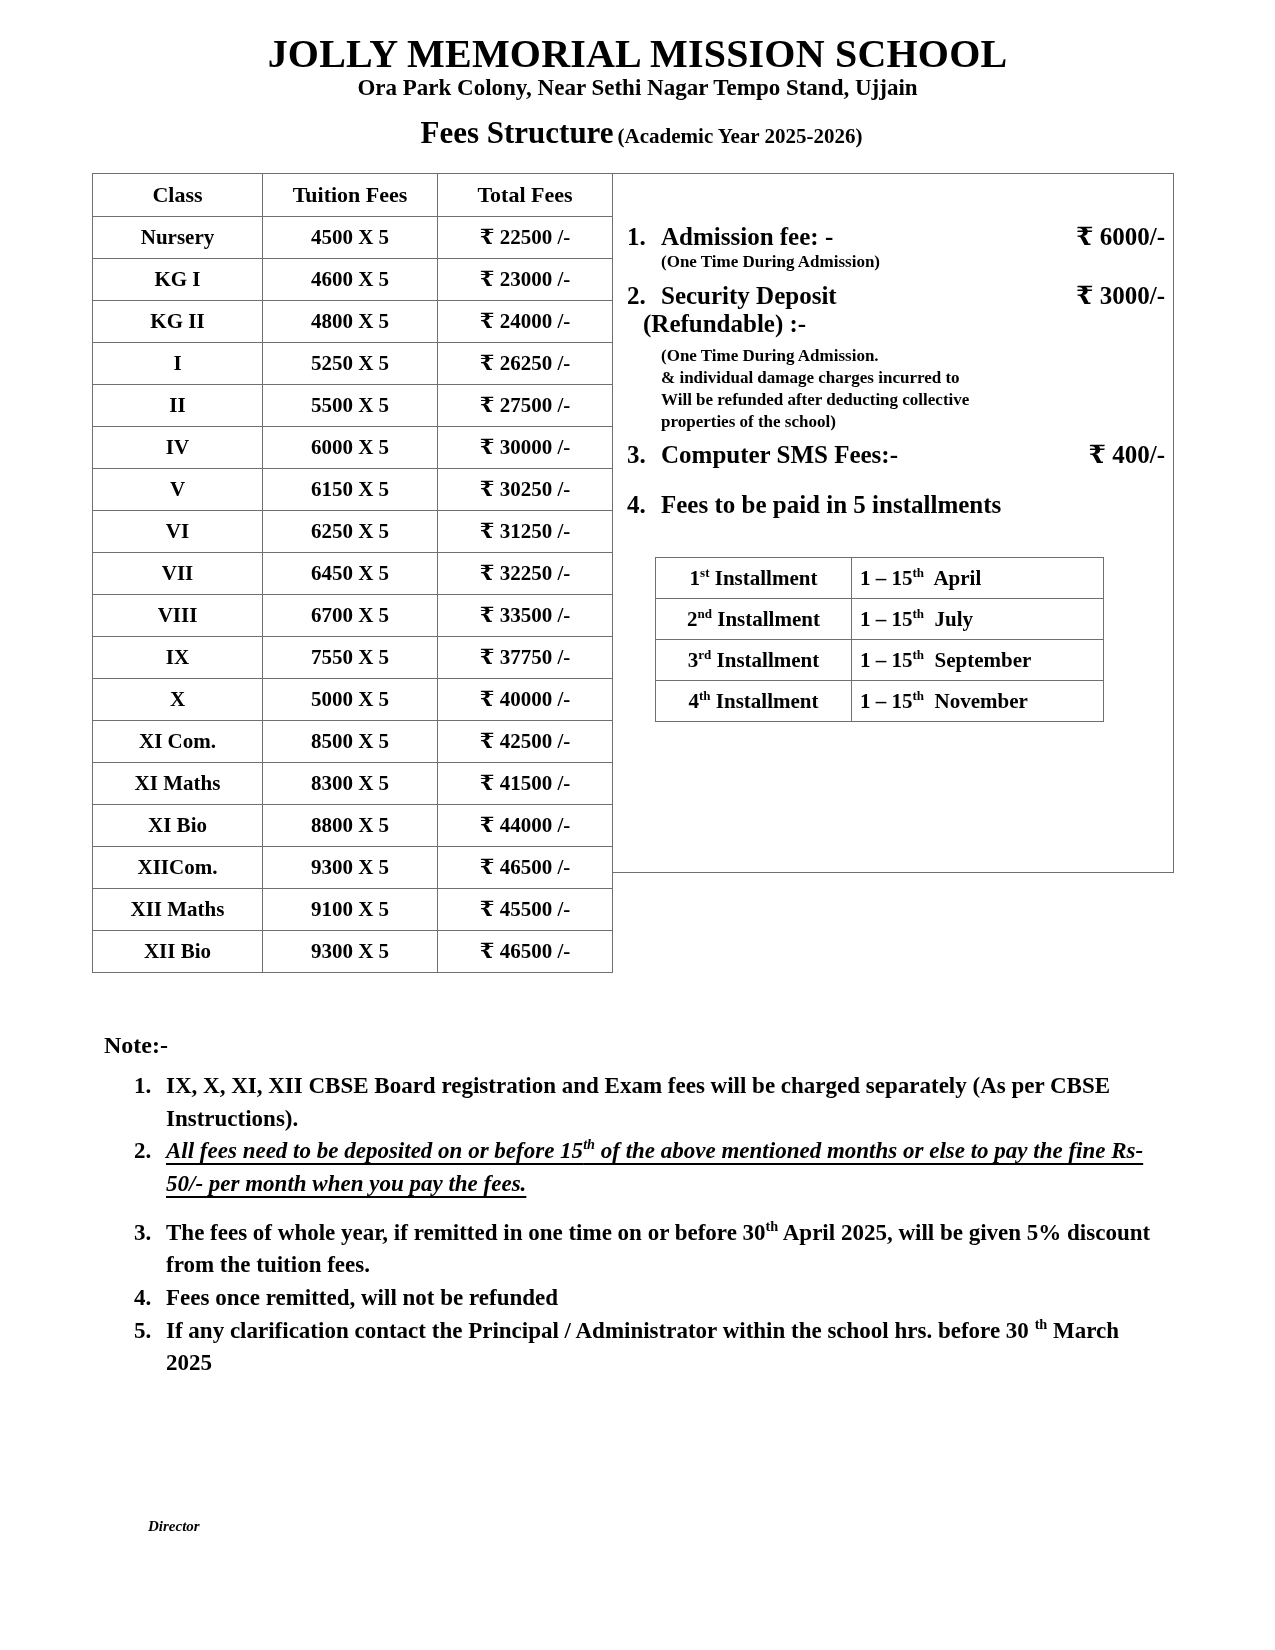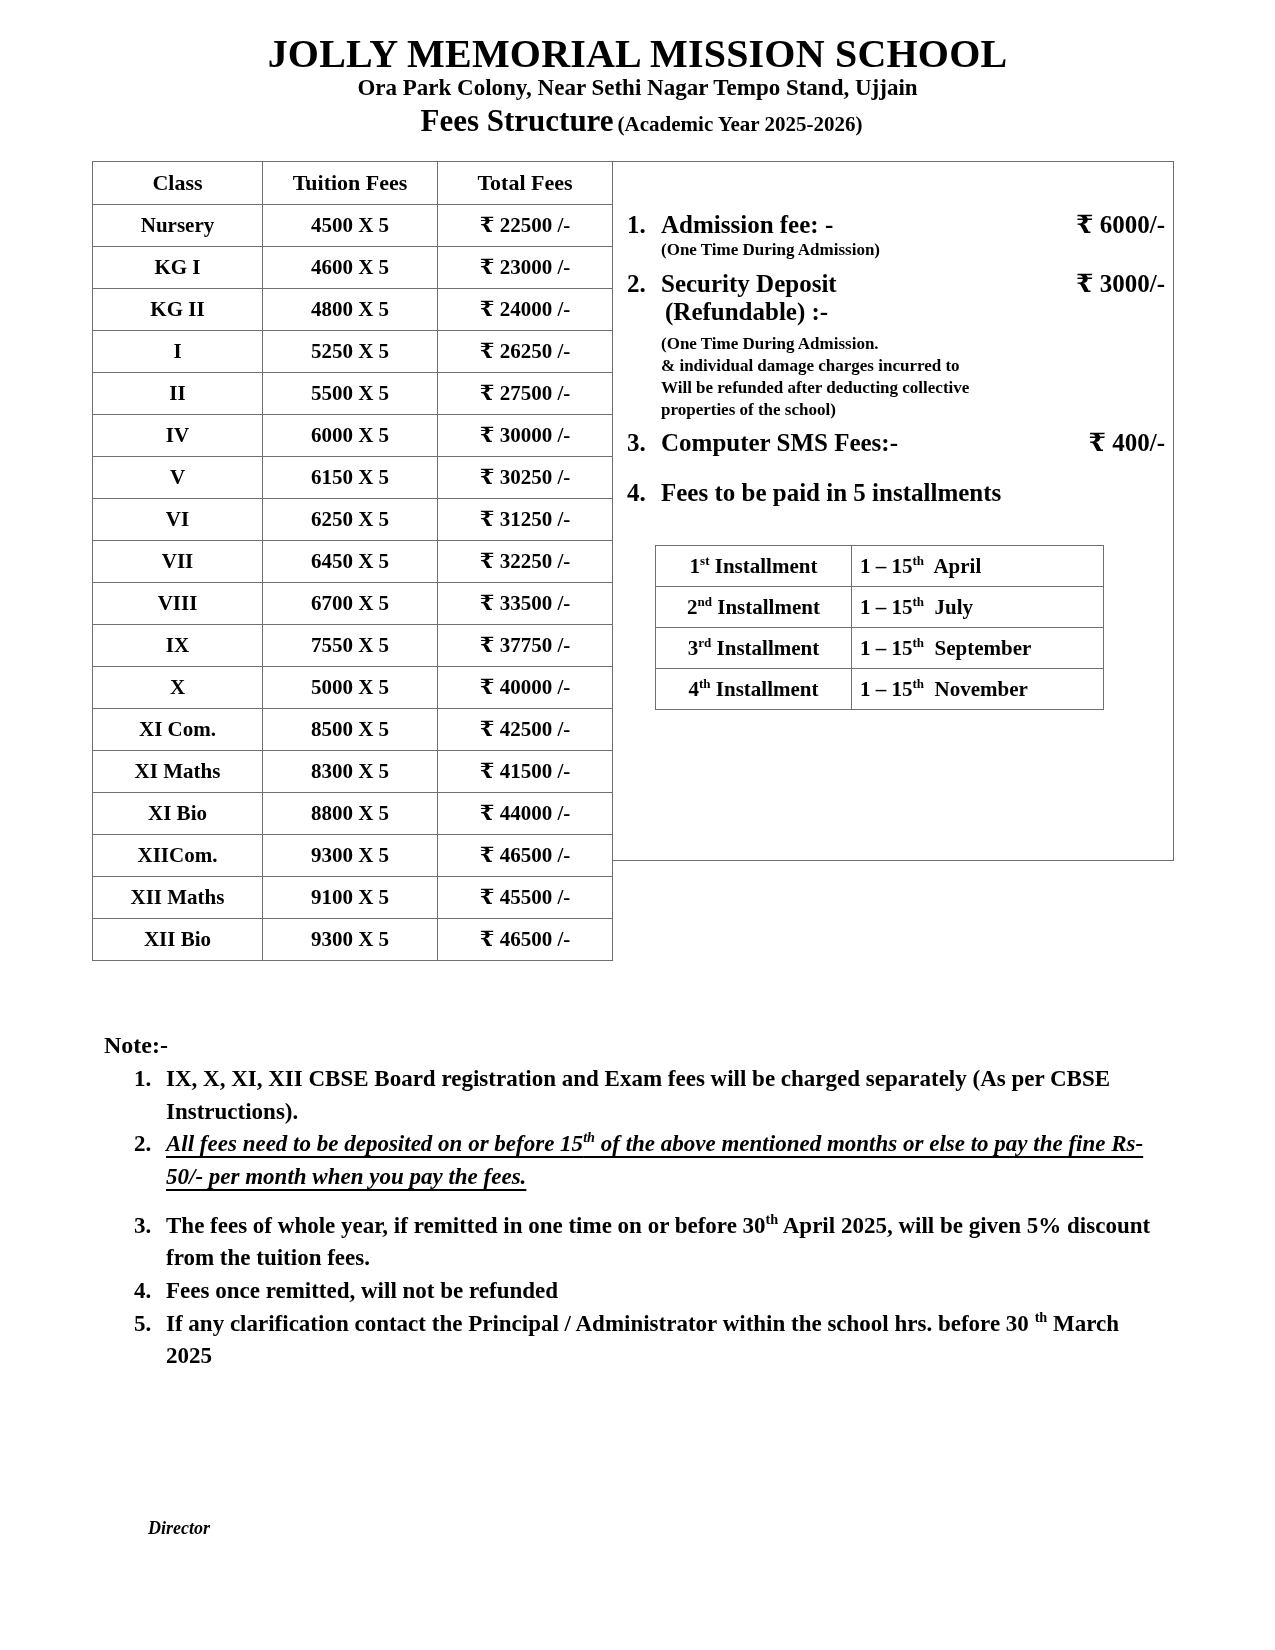--- a/index.html
+++ b/index.html
@@ -30,21 +30,21 @@
     letter-spacing: 0.2px;
     line-height: 1.08;
   }
   .school-address {
     font-size: 23px;
     font-weight: bold;
     margin-top: 0;
     line-height: 1.1;
   }
   .fees-line {
-    margin-top: 4px;
+    margin-top: 16px;
     line-height: 1.1;
     padding-left: 8px;
   }
   .fees-title {
     font-size: 31px;
     font-weight: bold;
   }
   .fees-year {
     font-size: 21px;
     font-weight: bold;
@@ -117,21 +117,21 @@
   }
   .charge-sub {
     font-size: 17px;
     font-weight: bold;
     margin-left: 34px;
     line-height: 1.28;
   }
   .charge-cont {
     font-size: 25px;
     font-weight: bold;
-    margin-left: 38px;
+    margin-left: 16px;
   }
   .row-gap-1 { margin-top: 9px; }
   .row-gap-2 { margin-top: 7px; }
   .row-gap-3 { margin-top: 8px; }
   .row-gap-4 { margin-top: 22px; }
 
   
   table.inst-table {
     border-collapse: collapse;
     table-layout: fixed;
@@ -156,21 +156,21 @@
     position: absolute;
     left: 0;
     top: 1032px;
     width: 1275px;
     padding-left: 104px;
     box-sizing: border-box;
   }
   .note-head {
     font-size: 24px;
     font-weight: bold;
-    margin-bottom: 4px;
+    margin-bottom: 11px;
   }
   .note-item {
     display: flex;
     align-items: flex-start;
     font-size: 23px;
     font-weight: bold;
     line-height: 1.42;
     padding-left: 30px;
     padding-right: 115px;
   }
@@ -183,21 +183,21 @@
     font-style: italic;
     text-decoration: underline;
     text-underline-offset: 5px;
   }
   .note-gap { margin-top: 16px; }
 
   .director {
     position: absolute;
     left: 148px;
     top: 1518px;
-    font-size: 18px;
+    font-size: 15px;
     font-weight: bold;
     font-style: italic;
   }
 </style>
 </head>
 <body>
 
 <div class="page">
 
   <div class="header">

